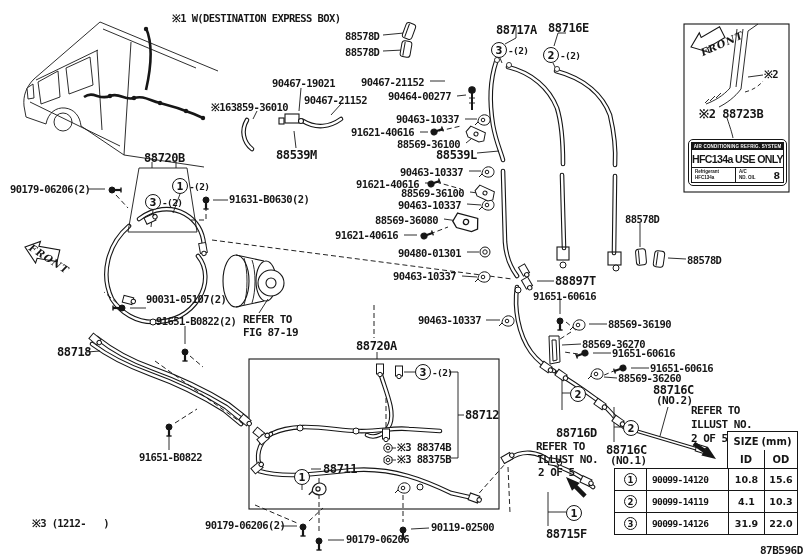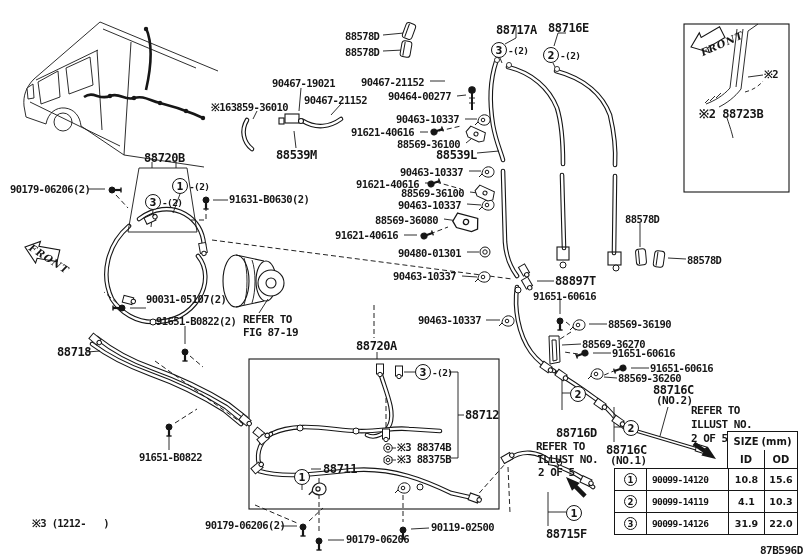--- a/index.html
+++ b/index.html
@@ -402,20 +402,21 @@
       <rect x="-7" y="-6" width="14" height="9" fill="#fff"></rect>
           <circle cx="9" cy="1" r="2.5" fill="#fff"></circle>
       <rect x="-13" y="-2" width="5" height="6" fill="#fff"></rect>
     </g>
   </g>
 
   <use href="#g-solidarrow" transform="translate(566,477) rotate(45)"></use>
   <use href="#g-solidarrow" transform="translate(716,459) rotate(215)"></use>
 </svg>
 
+<div class="lbl" style="left:172px;top:13px">※1 W(DESTINATION EXPRESS BOX)</div>
 <div class="lbl" style="left:345px;top:31px">88578D</div>
 <div class="lbl" style="left:345px;top:47px">88578D</div>
 <div class="lbl lbl-lg" style="left:496px;top:24px">88717A</div>
 <div class="lbl lbl-lg" style="left:548px;top:22px">88716E</div>
 <div class="lbl" style="left:272px;top:78px">90467-19021</div>
 <div class="lbl" style="left:304px;top:95px">90467-21152</div>
 <div class="lbl" style="left:211px;top:102px">※163859-36010</div>
 <div class="lbl" style="left:361px;top:77px">90467-21152</div>
 <div class="lbl" style="left:388px;top:91px">90464-00277</div>
 <div class="lbl" style="left:396px;top:114px">90463-10337</div>
@@ -488,20 +489,39 @@
 <div class="qty" style="left:189px;top:181px">-(2)</div>
 <div class="circ" style="left:145px;top:194px">3</div>
 <div class="qty" style="left:162px;top:197px">-(2)</div>
 <div class="circ" style="left:415px;top:364px">3</div>
 <div class="qty" style="left:432px;top:367px">-(2)</div>
 <div class="circ" style="left:294px;top:469px">1</div>
 <div class="circ" style="left:570px;top:386px">2</div>
 <div class="circ" style="left:623px;top:420px">2</div>
 <div class="circ" style="left:566px;top:505px">1</div>
 
+<div class="sticker">
+  <div class="sticker-in">
+    <div class="st-hdr">AIR CONDITIONING REFRIG. SYSTEM</div>
+    <div class="st-main">HFC134a USE ONLY</div>
+    <div class="st-bot">
+      <div class="st-c1">
+        <div>Refrigerant</div>
+        <div>HFC134a</div>
+      </div>
+      <div class="st-c2">
+        <div>
+          <div>A/C</div>
+          <div>ND. OIL</div>
+        </div>
+        <div class="st-8">8</div>
+      </div>
+    </div>
+  </div>
+</div>
 
 <div class="tbl-hdr">
   <span>SIZE</span>
   <span>(mm)</span>
 </div>
 <div class="tbl-sub">
   <div style="width:36px">ID</div>
   <div style="flex:1;border-left:1.3px solid #161616">OD</div>
 </div>
 <div class="tbl-rows">

